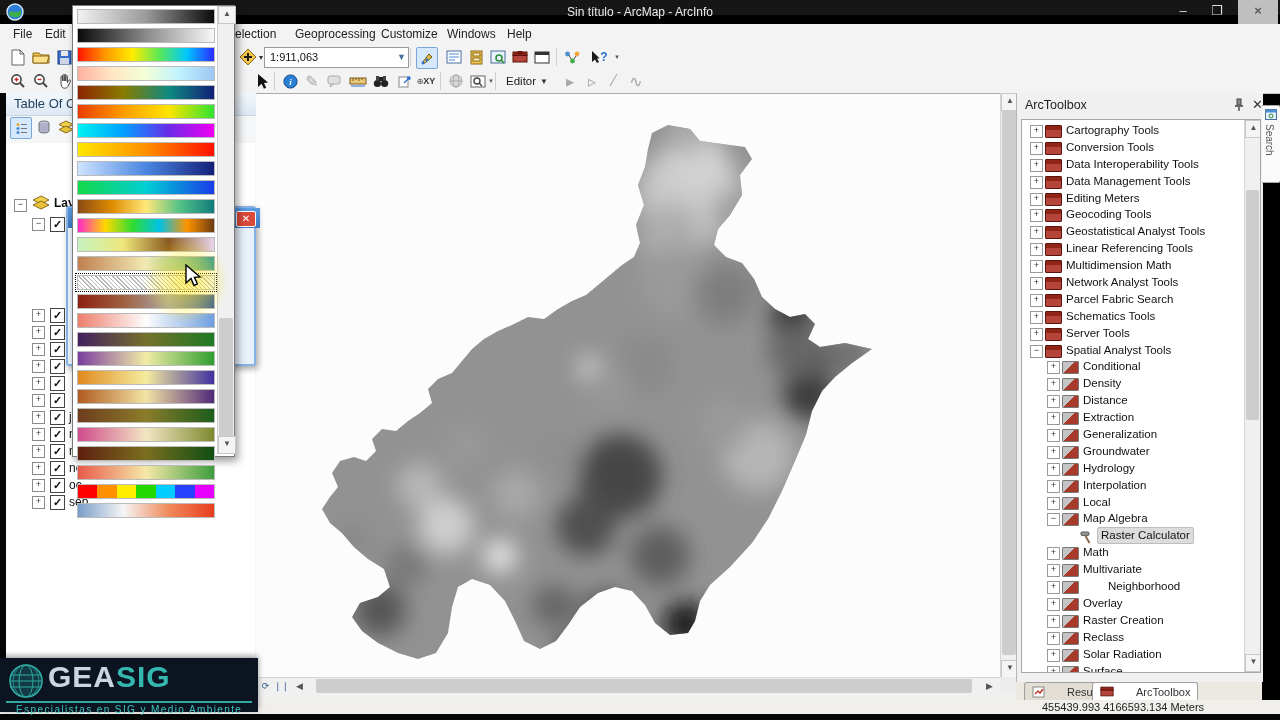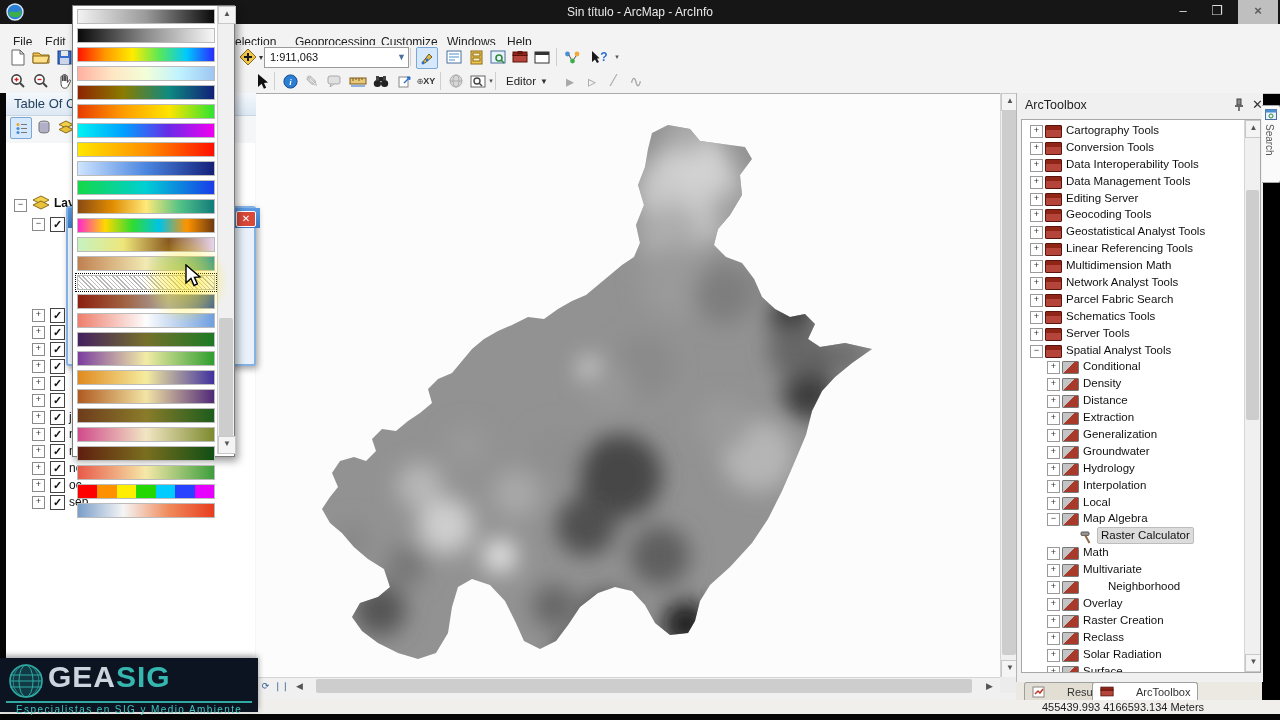--- a/index.html
+++ b/index.html
@@ -1,28 +1,28 @@
 <!DOCTYPE html>
 <html><head>
 <meta charset="utf-8">
 <style>
   html,body{margin:0;padding:0;background:#000;width:1280px;height:720px;overflow:hidden;
     font-family:"Liberation Sans",sans-serif;-webkit-font-smoothing:antialiased;}
   .abs{position:absolute;}
   
-  #titlebar{left:0;top:0;width:1280px;height:24px;background:#161616;}
+  #titlebar{left:0;top:0;width:1280px;height:15px;background:#161616;}
   #app-logo{left:6px;top:3px;width:18px;height:18px;}
   #win-title{left:0;top:0;width:1280px;height:24px;line-height:24px;text-align:center;
     color:#e9e9e9;font-size:12px;}
   .winbtn{top:0;width:30px;height:24px;color:#ddd;text-align:center;line-height:22px;font-size:13px;}
   #btn-min{left:1168px;} #btn-restore{left:1202px;}
   #btn-close{left:1238px;width:40px;background:#bfbfbf;color:#5a5a5a;font-weight:bold;}
   
   #menubar{left:0;top:24px;width:1280px;height:21px;background:#f3f3f3;border-bottom:1px solid #e2e2e2;}
-  .mi{position:absolute;top:8px;height:21px;line-height:21px;font-size:12px;color:#222;padding:0 5px;}
+  .mi{position:absolute;top:0;height:21px;line-height:21px;font-size:12px;color:#222;padding:0 5px;}
   #tb1{left:0;top:45px;width:1280px;height:24px;background:#f3f3f3;border-bottom:1px solid #e6e6e6;}
   #tb2{left:0;top:69px;width:1280px;height:24px;background:#f3f3f3;border-bottom:1px solid #c9c9c9;}
   .tbi{position:absolute;top:2px;width:20px;height:20px;display:flex;align-items:center;justify-content:center;}
   .sep{position:absolute;top:3px;width:1px;height:18px;background:#cfcfcf;}
   #scalebox{left:264px;top:2px;width:138px;height:19px;background:#fff;border:1px solid #9a9a9a;
     font-size:11px;line-height:19px;padding-left:5px;color:#111;}
   #scalebox .dd{position:absolute;right:2px;top:0;color:#4a6f9e;font-size:9px;line-height:19px;}
   .togglesel{border:1px solid #7aa7d6;background:#d6e8fb;border-radius:2px;}
   .gray{color:#a8a8a8;}
   #editor-btn{left:498px;top:2px;width:58px;height:20px;font-size:11.5px;color:#222;
@@ -539,21 +539,21 @@
           <span class="tlabel" style="left: 41px;">Data Interoperability Tools</span>
         </div>
         <div class="trow">
           <span class="exp2" style="left: 8px;">+</span>
           <span class="ticon i-toolbox" style="left: 23px;"></span>
           <span class="tlabel" style="left: 41px;">Data Management Tools</span>
         </div>
         <div class="trow">
           <span class="exp2" style="left: 8px;">+</span>
           <span class="ticon i-toolbox" style="left: 23px;"></span>
-          <span class="tlabel" style="left: 41px;">Editing Server</span>
+          <span class="tlabel" style="left: 41px;">Editing Meters</span>
         </div>
         <div class="trow">
           <span class="exp2" style="left: 8px;">+</span>
           <span class="ticon i-toolbox" style="left: 23px;"></span>
           <span class="tlabel" style="left: 41px;">Geocoding Tools</span>
         </div>
         <div class="trow">
           <span class="exp2" style="left: 8px;">+</span>
           <span class="ticon i-toolbox" style="left: 23px;"></span>
           <span class="tlabel" style="left: 41px;">Geostatistical Analyst Tools</span>

